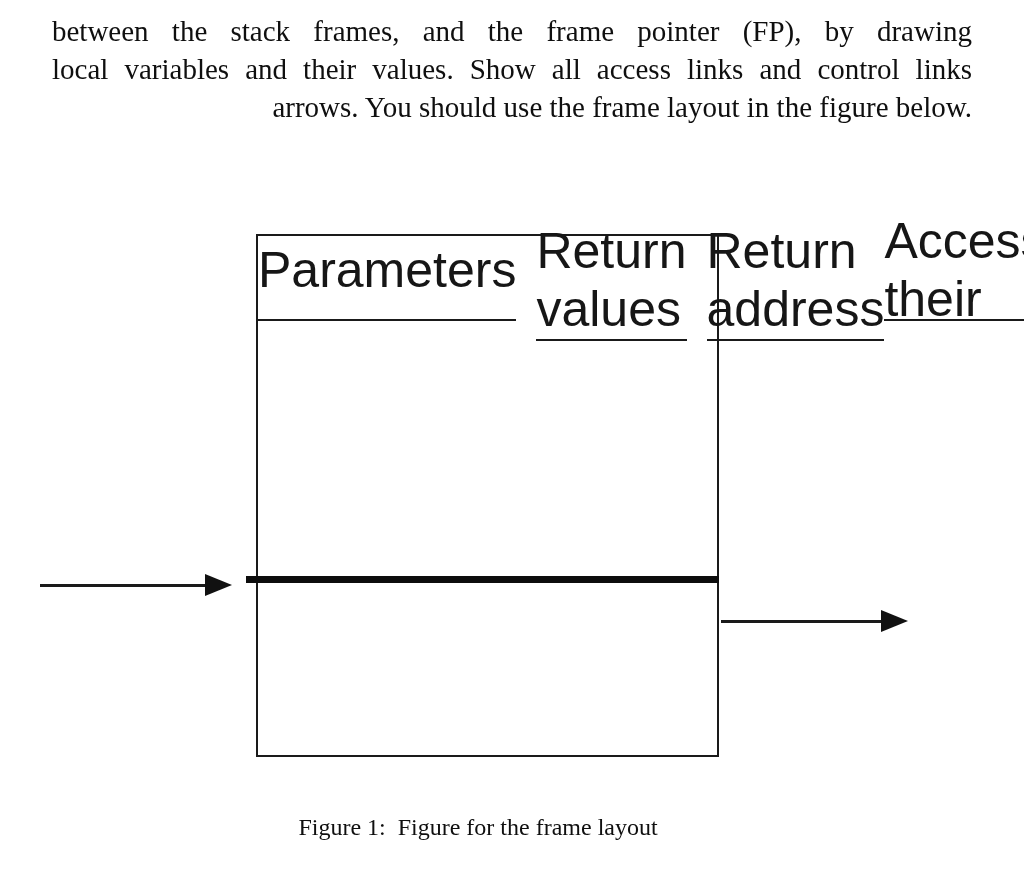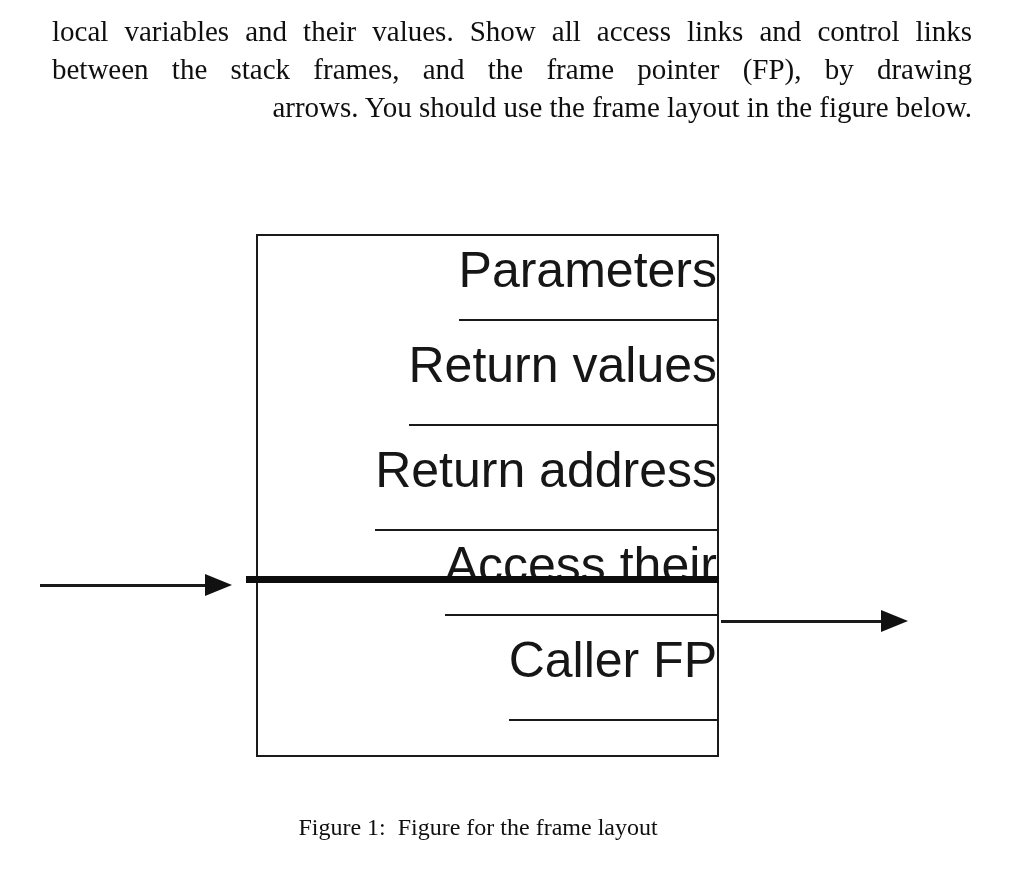--- a/index.html
+++ b/index.html
@@ -30,35 +30,33 @@
   
   .stack-box {
     position: absolute;
     left: 256px;
     top: 234px;
     width: 463px;
     height: 523px;
     border: 2px solid #1a1a1a;
     background: #ffffff;
     display: flex;
-    flex-direction: column;
-    align-items: flex-end;
   }
   .frame-row {
     display: flex;
     align-items: center;
     justify-content: center;
     border-bottom: 2px solid #1a1a1a;
     font-family: "Liberation Sans", "DejaVu Sans", sans-serif;
     font-size: 50px;
     color: #161616;
     padding-bottom: 16px;
   }
   .frame-row.h85 { height: 85px; }
-  .frame-row.h87 { height: 105px; }
+  .frame-row.h87 { height: 105px; margin-left: 20px; }
   .frame-row.lastrow { border-bottom: none; flex: 1; }
 
   
   .thick-divider {
     position: absolute;
     left: 246px;
     top: 576px;
     width: 473px;
     height: 7px;
     background: #0d0d0d;
@@ -123,22 +121,22 @@
     color: #0f0f0f;
     white-space: pre-wrap;
   }
 </style>
 </head>
 <body>
 
 <div class="page">
 
   <div class="paragraph">
+    <div class="pline just">between the stack frames, and the frame pointer (FP), by drawing</div>
     <div class="pline just">local variables and their values. Show all access links and control links</div>
-    <div class="pline just">between the stack frames, and the frame pointer (FP), by drawing</div>
     <div class="pline last">arrows. You should use the frame layout in the figure below.</div>
   </div>
 
 
   <div class="fp-arrow-shaft"></div>
   <div class="fp-arrow-head"></div>
 
   <div class="stack-box">
     <div class="frame-row h85">Parameters</div>
     <div class="frame-row h87">Return values</div>

